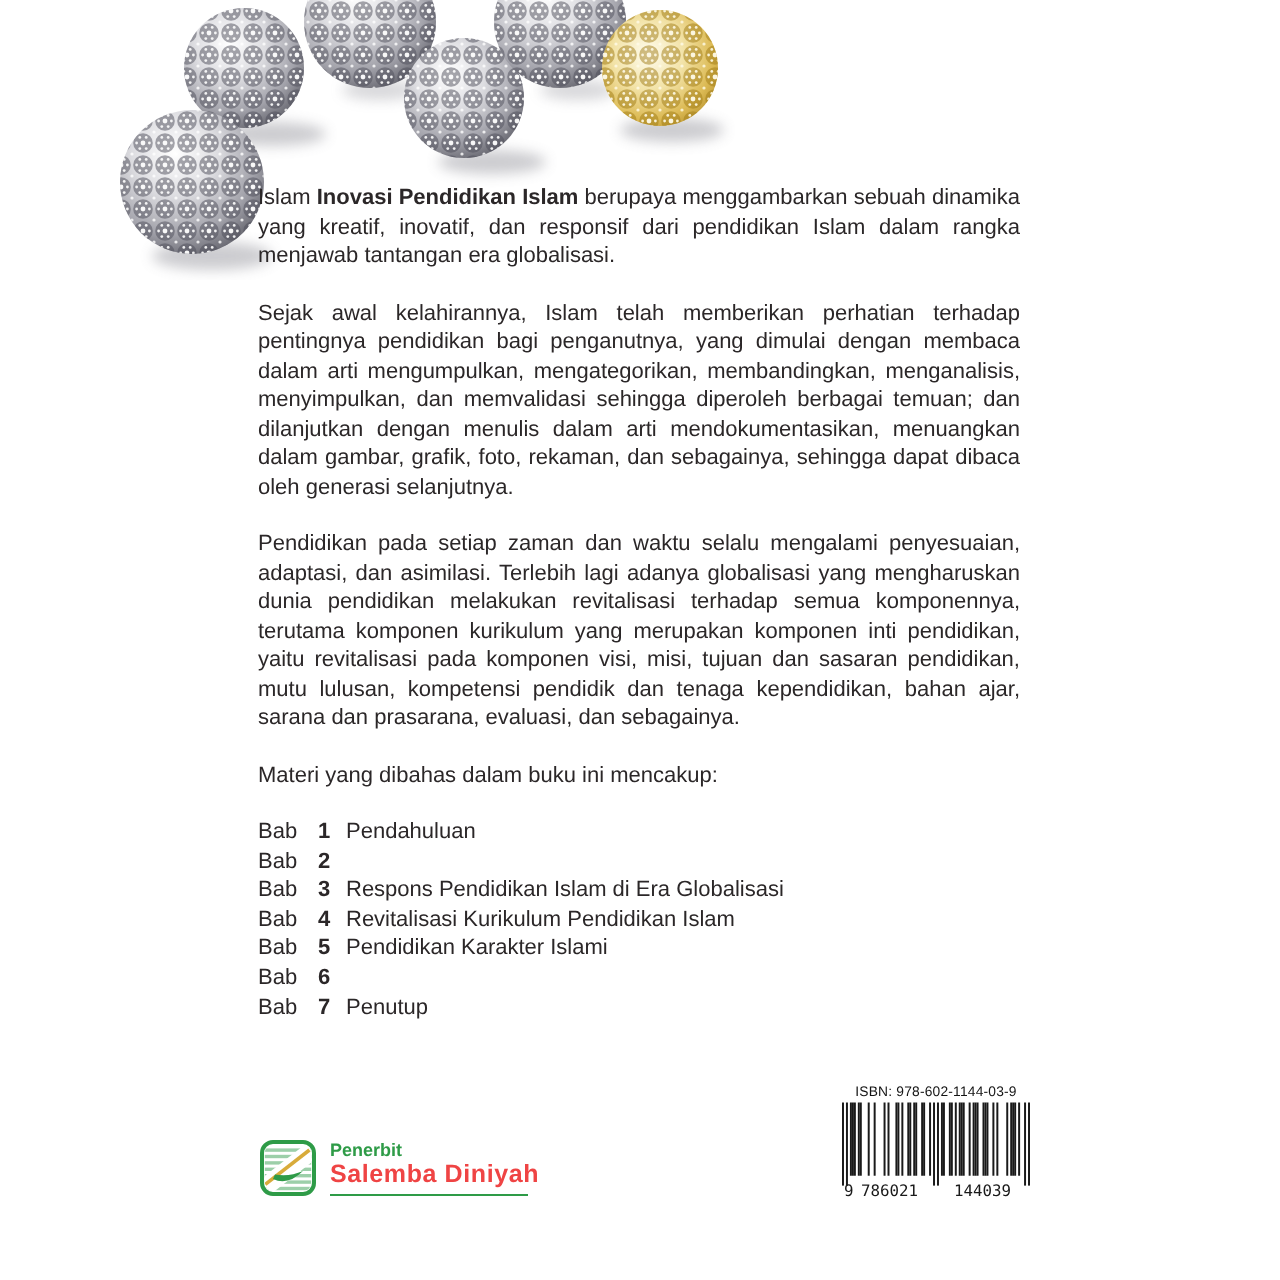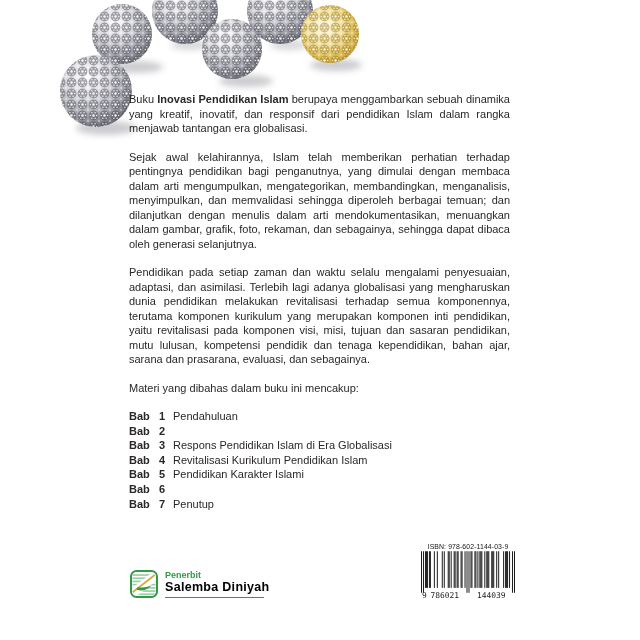--- a/index.html
+++ b/index.html
@@ -7,21 +7,21 @@
        font-family:"Liberation Sans",sans-serif;color:#2b2728;}
   .cover{position:absolute;inset:0;background:#fff;}
   .spheres{position:absolute;top:0;left:0;}
   .copy{position:absolute;left:129px;top:92px;width:381px;font-size:11px;line-height:14.5px;}
   .copy p{margin:0 0 14px;text-align:justify;}
   .copy p.last{margin-bottom:13px;}
   b.booktitle{font-weight:bold;}
   .materi{margin:0 0 5px;}
   .chapters{margin:0;}
   .chapter-row{display:flex;line-height:14.6px;}
-  .chapter-row .lbl{font-weight:bold;width:30px;flex:0 0 30px;}
+  .chapter-row .lbl{font-weight:normal;width:30px;flex:0 0 30px;}
   .chapter-row .num{font-weight:bold;width:14px;flex:0 0 14px;}
   .chapter-row .ttl{flex:1;}
   .publisher{position:absolute;left:130px;top:569px;display:flex;align-items:flex-end;}
   .pub-text{margin-left:7px;}
   .pub-line1{font-size:9px;font-weight:bold;line-height:10px;margin-top:1px;}
   .pub-line2{font-size:12.5px;font-weight:bold;line-height:14px;letter-spacing:.3px;}
   .pub-underline{margin-top:3px;width:99px;border-top:1.5px solid;}
   .isbn-block{position:absolute;left:421px;top:543px;width:94px;text-align:center;}
   .isbn-label{font-size:6.9px;letter-spacing:.1px;color:#141414;margin-bottom:1px;white-space:nowrap;}
 </style>
@@ -106,21 +106,21 @@
       <circle cx="330" cy="34" r="29" fill="url(#gGold)"></circle>
       <circle cx="330" cy="34" r="29" fill="url(#pGold)"></circle>
     </g>
     <g>
       <circle cx="96" cy="91" r="36" fill="url(#gGray)"></circle>
       <circle cx="96" cy="91" r="36" fill="url(#pGray)"></circle>
     </g>
   </svg>
 
   <div class="copy">
-    <p><span>Buku </span><b class="booktitle">Inovasi Pendidikan Islam</b><span> berupaya menggambarkan sebuah dinamika yang kreatif, inovatif, dan responsif dari pendidikan Islam dalam rangka menjawab tantangan era globalisasi.</span></p>
+    <p><span>Islam </span><b class="booktitle">Inovasi Pendidikan Islam</b><span> berupaya menggambarkan sebuah dinamika yang kreatif, inovatif, dan responsif dari pendidikan Islam dalam rangka menjawab tantangan era globalisasi.</span></p>
     <p>Sejak awal kelahirannya, Islam telah memberikan perhatian terhadap pentingnya pendidikan bagi penganutnya, yang dimulai dengan membaca dalam arti mengumpulkan, mengategorikan, membandingkan, menganalisis, menyimpulkan, dan memvalidasi sehingga diperoleh berbagai temuan; dan dilanjutkan dengan menulis dalam arti mendokumentasikan, menuangkan dalam gambar, grafik, foto, rekaman, dan sebagainya, sehingga dapat dibaca oleh generasi selanjutnya.</p>
     <p>Pendidikan pada setiap zaman dan waktu selalu mengalami penyesuaian, adaptasi, dan asimilasi. Terlebih lagi adanya globalisasi yang mengharuskan dunia pendidikan melakukan revitalisasi terhadap semua komponennya, terutama komponen kurikulum yang merupakan komponen inti pendidikan, yaitu revitalisasi pada komponen visi, misi, tujuan dan sasaran pendidikan, mutu lulusan, kompetensi pendidik dan tenaga kependidikan, bahan ajar, sarana dan prasarana, evaluasi, dan sebagainya.</p>
 
     <p class="materi">Materi yang dibahas dalam buku ini mencakup:</p>
 
     <div class="chapters">
       <div class="chapter-row">
         <span class="lbl">Bab</span>
         <span class="num">1</span>
         <span class="ttl">Pendahuluan</span>
@@ -172,21 +172,21 @@
         <rect x="2" y="17" width="24" height="1.7" fill="#9ccfa9"></rect>
         <rect x="2" y="20.2" width="24" height="1.7" fill="#9ccfa9"></rect>
         <rect x="2" y="23.4" width="24" height="1.7" fill="#9ccfa9"></rect>
         <rect x="-8" y="10" width="44" height="9" fill="#ffffff" transform="rotate(-38 14 14)"></rect>
         <rect x="0" y="12.6" width="28" height="1.8" fill="#d8ab3a" transform="rotate(-38 14 14)"></rect>
         <path d="M6.5 19.5 Q14 23 21.5 15.5 Q14.5 18.5 7.5 17.2 Z" fill="#2e9b47"></path>
       </g>
     </svg>
     <div class="pub-text">
       <div class="pub-line1" style="color:#2e9b47">Penerbit</div>
-      <div class="pub-line2" style="color:#000000">Salemba Diniyah</div>
+      <div class="pub-line2" style="color:#ef4444">Salemba Diniyah</div>
       <div class="pub-underline" style="border-color:#2e9b47"></div>
     </div>
   </div>
 
   <div class="isbn-block">
     <div class="isbn-label">ISBN: 978-602-1144-03-9</div>
     <svg width="94" height="48" viewBox="0 0 95 48">
       <g id="barcode-bars" fill="#1a1a1a">
           <rect x="0" y="0" width="1" height="42"></rect>
           <rect x="2" y="0" width="1" height="42"></rect>

